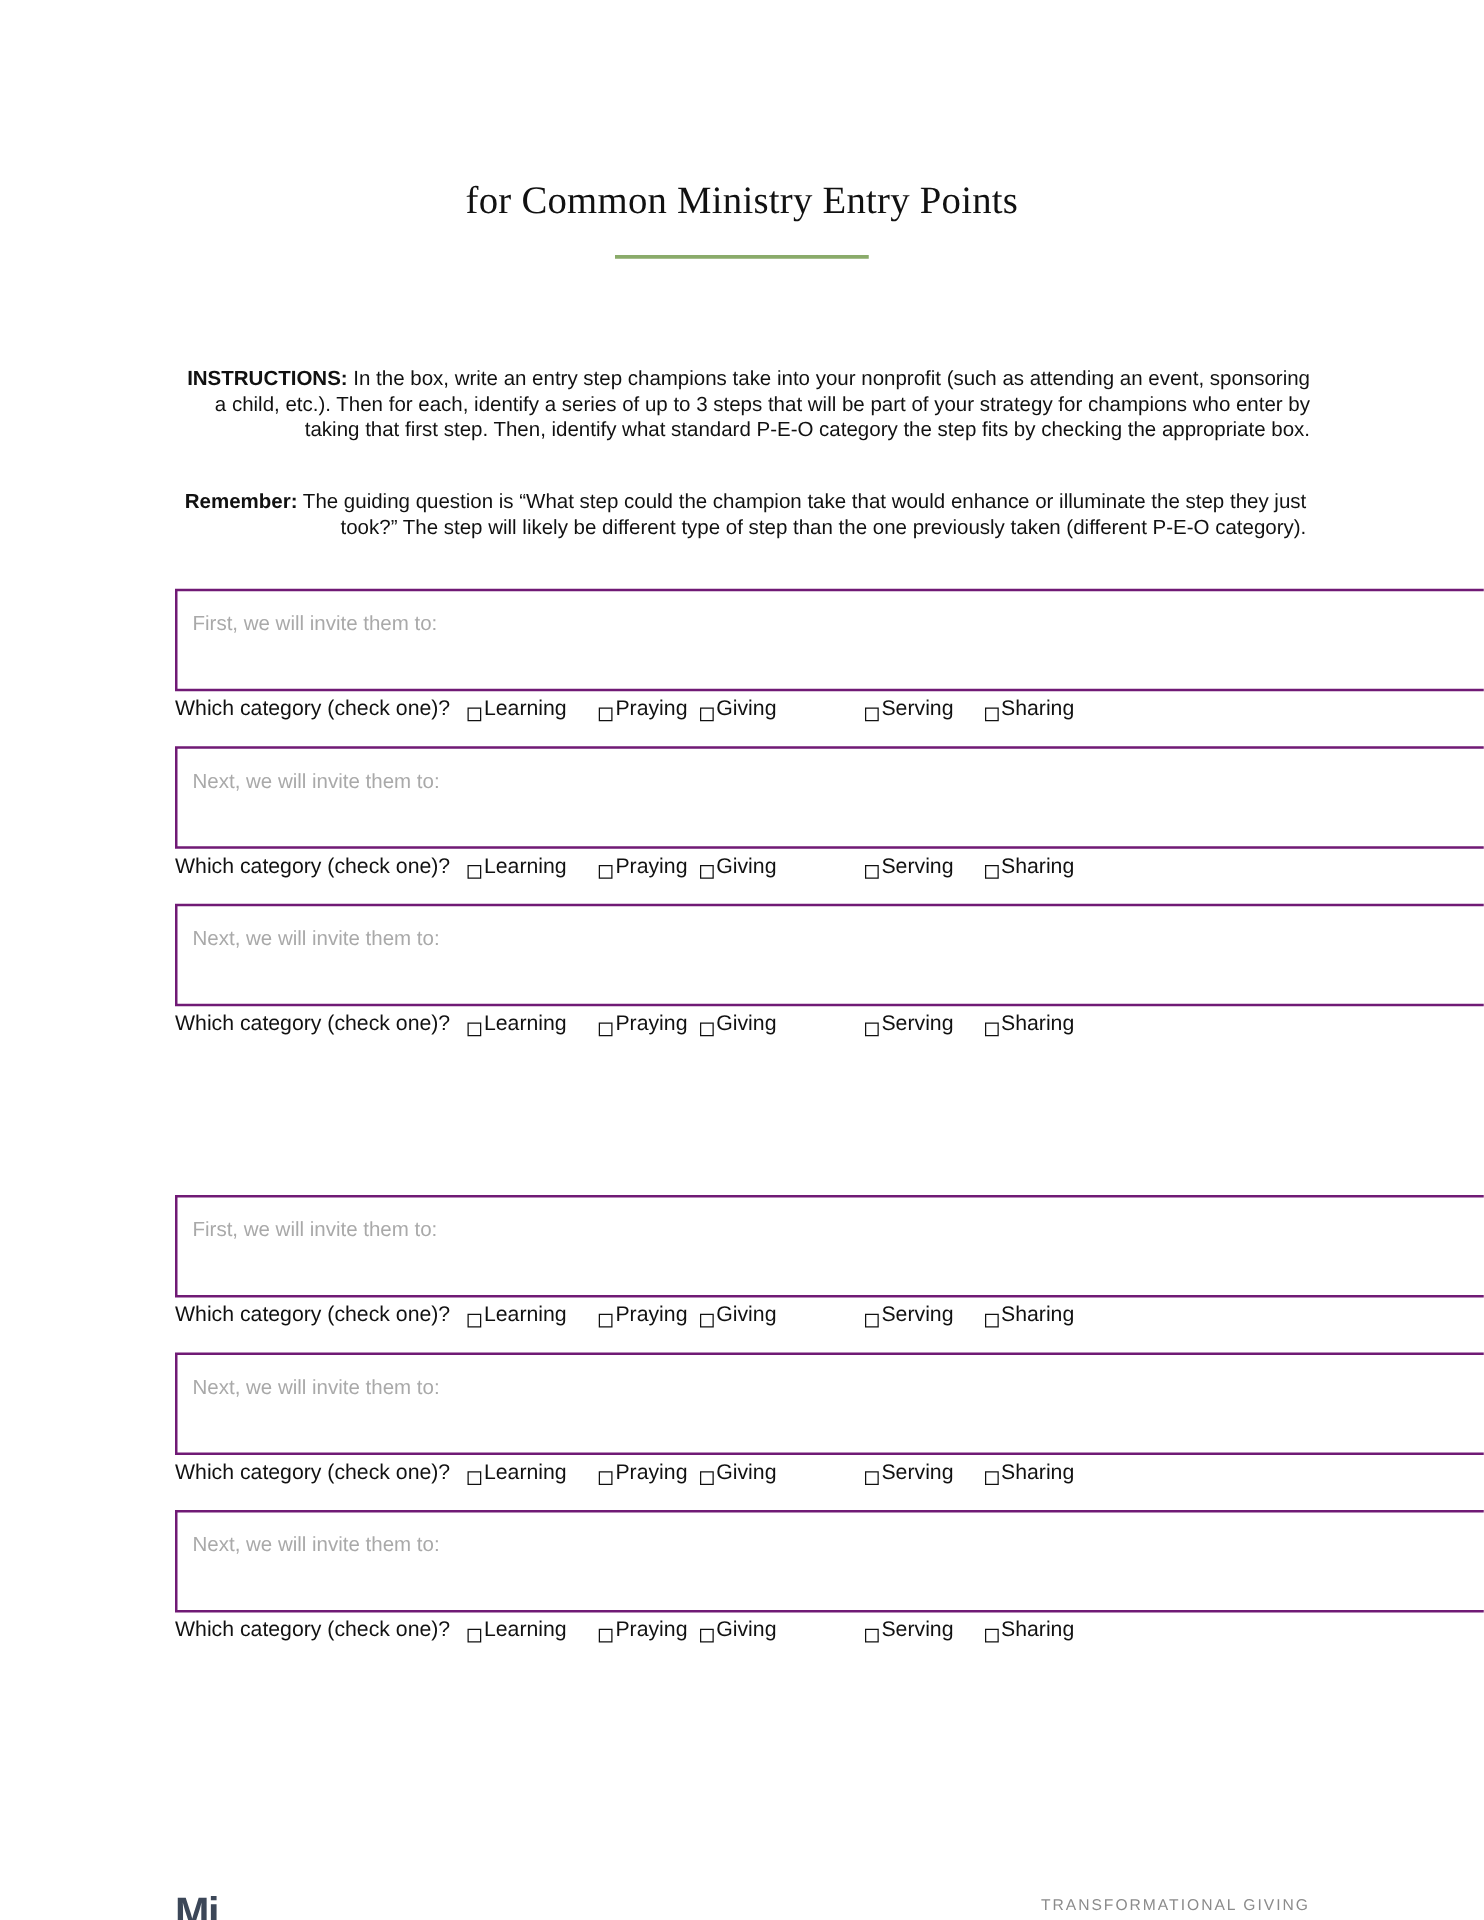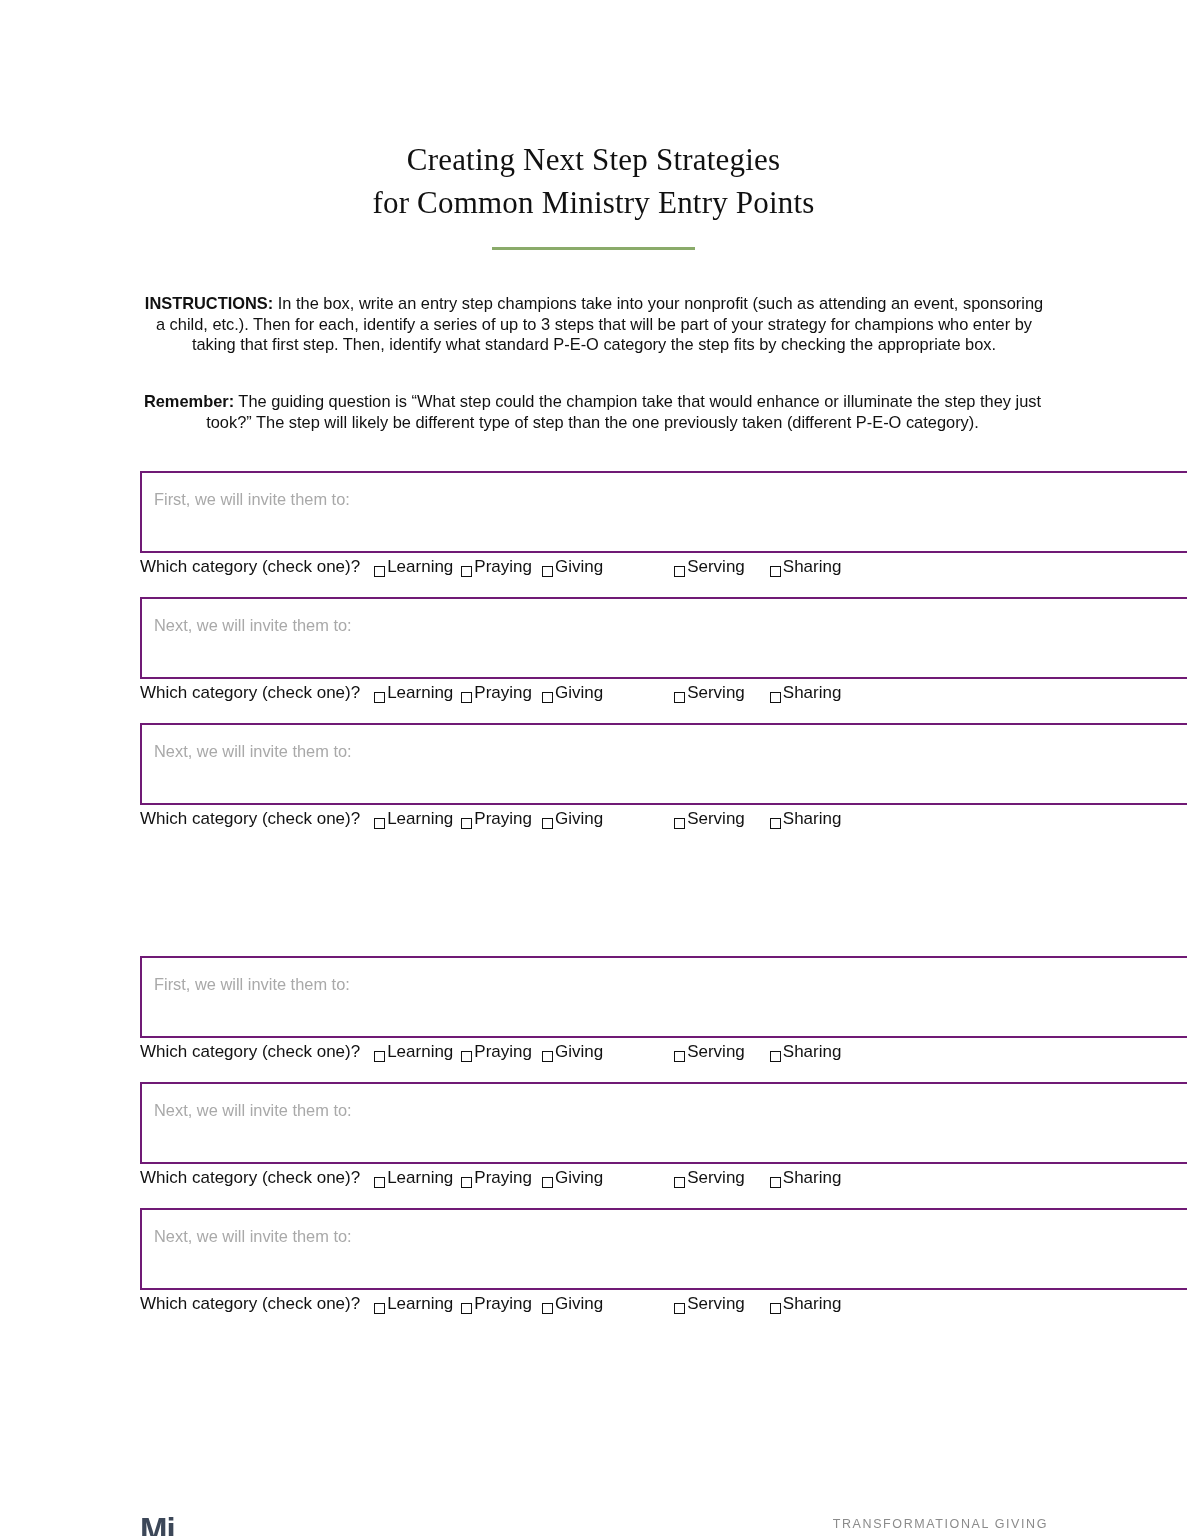--- a/index.html
+++ b/index.html
@@ -49,21 +49,21 @@
   .content {
     position: absolute;
     left: 140px;
     top: 0;
     width: 908px;
   }
   .para {
     font-size: 16.4px;
     line-height: 20.4px;
     color: #111111;
-    text-align: center;
+    text-align: right;
   }
   .para b {
     font-weight: bold;
   }
   .para-instructions {
     position: absolute;
     top: 277px;
     left: 0;
     width: 908px;
   }
@@ -146,21 +146,21 @@
     width: 11px;
     height: 11px;
     border: 1.6px solid #111111;
     box-sizing: border-box;
     margin-right: 2px;
     background: #ffffff;
     flex: 0 0 auto;
   }
   
   .opt-0 { margin-left: 14px; }
-  .opt-1 { margin-left: 8px; }
+  .opt-1 { margin-left: 26px; }
   .opt-2 { margin-left: 10px; }
   .opt-3 { margin-left: 24px; padding-left: 47px; }
   .opt-4 { margin-left: 25px; }
 
   .block-gap { height: 9px; }
 
   
   .footer {
     position: absolute;
     left: 140px;
@@ -191,21 +191,20 @@
     color: #8b8b8b;
     letter-spacing: 1.6px;
   }
 </style>
 </head>
 <body>
 
 <div class="page">
 
   <div class="title-block">
-    <div class="doc-title-line">Creating Next Step Strategies</div>
     <div class="doc-title-line">for Common Ministry Entry Points</div>
     <div class="title-rule"></div>
   </div>
 
   <div class="content">
 
     <p class="para para-instructions"><b>INSTRUCTIONS:</b><span> In the box, write an entry step champions take into your nonprofit (such as attending an event, sponsoring a child, etc.).  Then for each, identify a series of up to 3 steps that will be part of your strategy for champions who enter by taking that first step.  Then, identify what standard P-E-O category the step fits by checking the appropriate box.</span></p>
 
     <p class="para para-remember"><b>Remember:</b><span> The guiding question is “What step could the champion take that would enhance or illuminate the step they just took?” The step will likely be different type of step than the one previously taken (different P-E-O category).</span></p>
 

